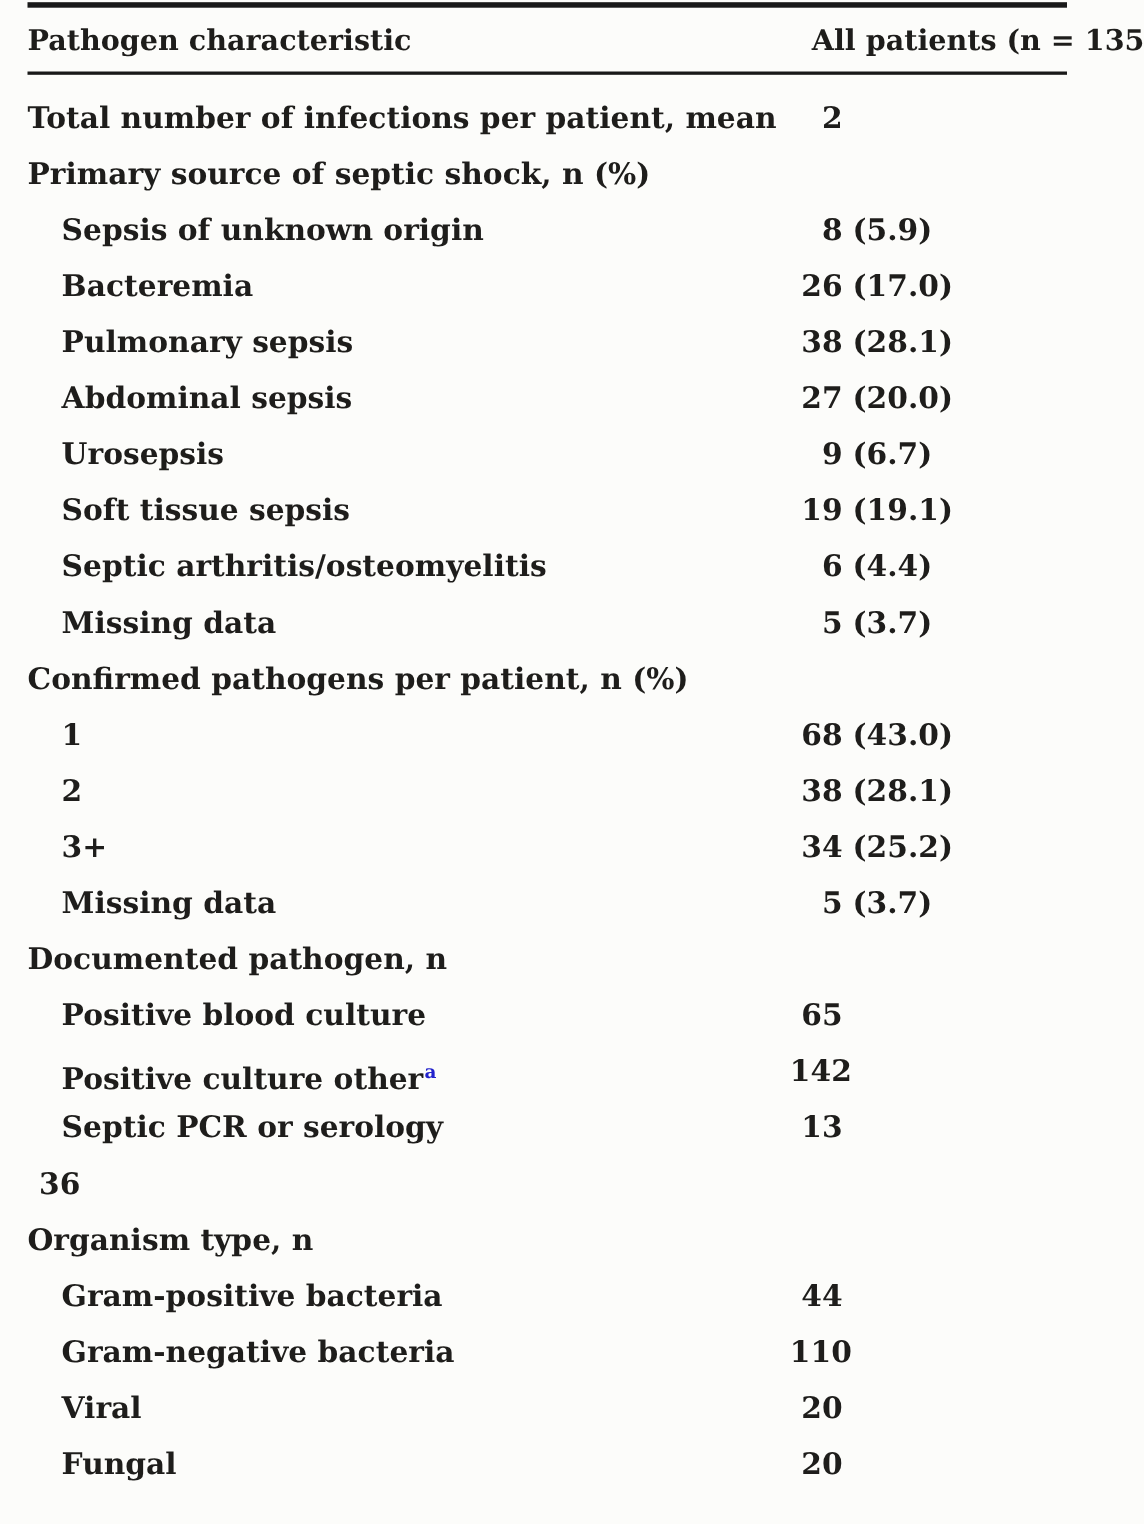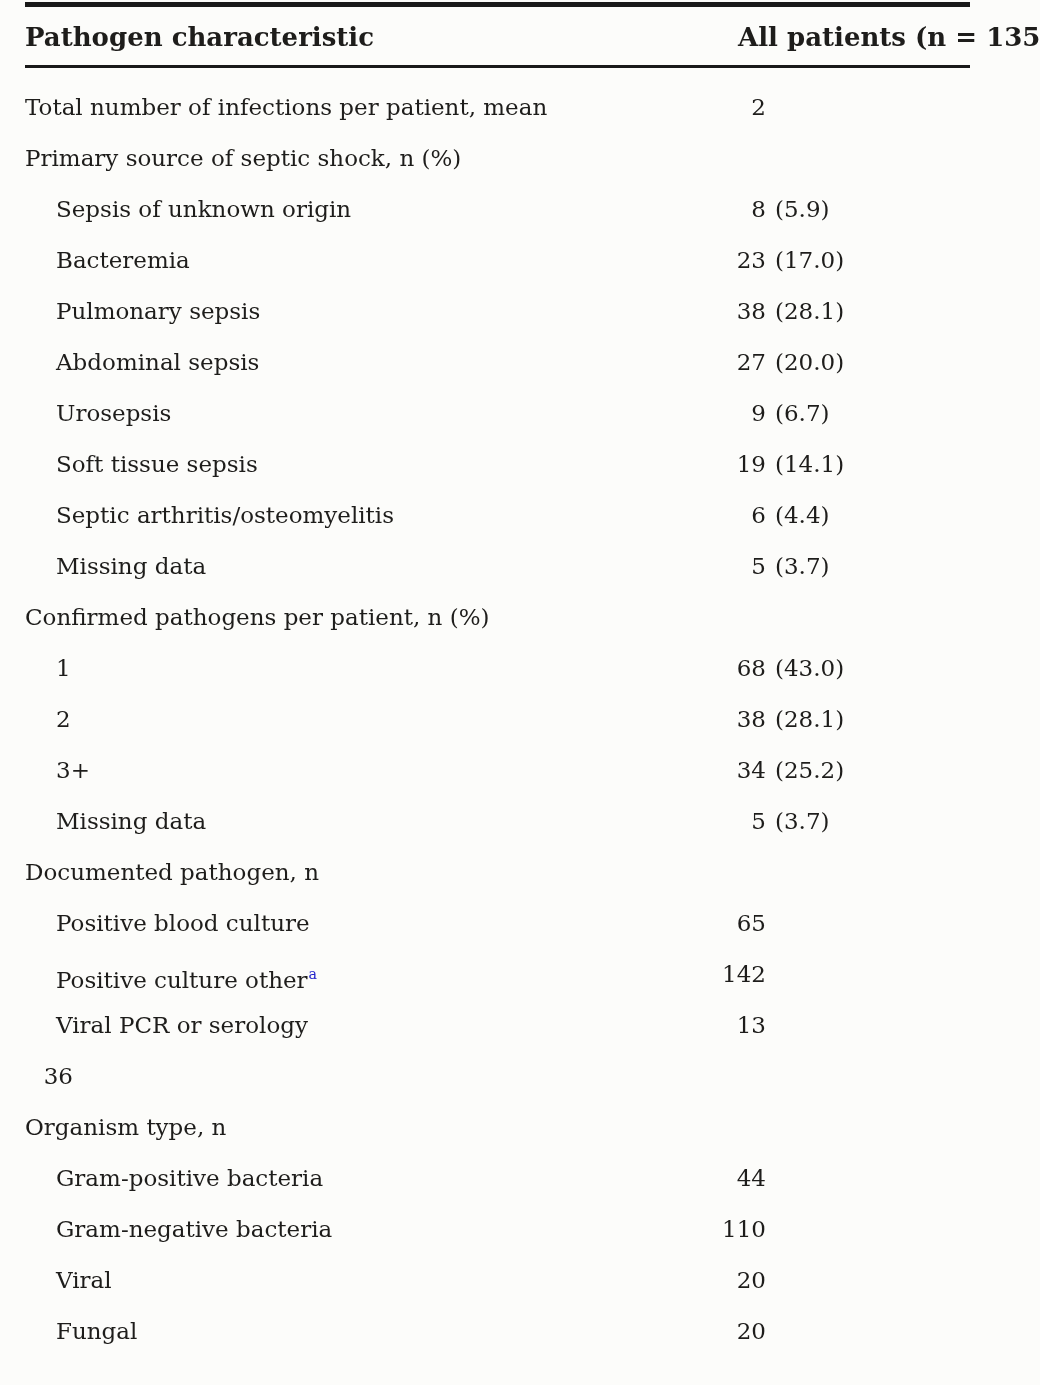--- a/index.html
+++ b/index.html
@@ -43,22 +43,23 @@
     border-top:3px solid var(--rule);
     width:100%;
   }
   .rows{
     padding-top:14px;
   }
   .row{
     display:flex;
     height:51px;
     line-height:51px;
-    font-size:23px;
+    font-size:27px;
     white-space:nowrap;
+    font-weight:bold;
   }
   .cell-label{
     width:693px; flex:none;
     overflow:visible;
   }
   .row.indent-1 .cell-label{
     padding-left:31px;
   }
   .cell-value{
     flex:1;
@@ -101,41 +102,41 @@
     <div class="cell-value"><span class="num"></span></div>
   </div>
 
   <div class="row indent-1">
     <div class="cell-label"><span class="lbl">Sepsis of unknown origin</span></div>
     <div class="cell-value"><span class="num">8</span><span class="pct">(5.9)</span></div>
   </div>
 
   <div class="row indent-1">
     <div class="cell-label"><span class="lbl">Bacteremia</span></div>
-    <div class="cell-value"><span class="num">23</span><span class="pct">(17.0)</span></div>
+    <div class="cell-value"><span class="num">26</span><span class="pct">(17.0)</span></div>
   </div>
 
   <div class="row indent-1">
     <div class="cell-label"><span class="lbl">Pulmonary sepsis</span></div>
     <div class="cell-value"><span class="num">38</span><span class="pct">(28.1)</span></div>
   </div>
 
   <div class="row indent-1">
     <div class="cell-label"><span class="lbl">Abdominal sepsis</span></div>
     <div class="cell-value"><span class="num">27</span><span class="pct">(20.0)</span></div>
   </div>
 
   <div class="row indent-1">
     <div class="cell-label"><span class="lbl">Urosepsis</span></div>
     <div class="cell-value"><span class="num">9</span><span class="pct">(6.7)</span></div>
   </div>
 
   <div class="row indent-1">
     <div class="cell-label"><span class="lbl">Soft tissue sepsis</span></div>
-    <div class="cell-value"><span class="num">19</span><span class="pct">(14.1)</span></div>
+    <div class="cell-value"><span class="num">19</span><span class="pct">(19.1)</span></div>
   </div>
 
   <div class="row indent-1">
     <div class="cell-label"><span class="lbl">Septic arthritis/osteomyelitis</span></div>
     <div class="cell-value"><span class="num">6</span><span class="pct">(4.4)</span></div>
   </div>
 
   <div class="row indent-1">
     <div class="cell-label"><span class="lbl">Missing data</span></div>
     <div class="cell-value"><span class="num">5</span><span class="pct">(3.7)</span></div>
@@ -175,21 +176,21 @@
     <div class="cell-label"><span class="lbl">Positive blood culture</span></div>
     <div class="cell-value"><span class="num">65</span></div>
   </div>
 
   <div class="row indent-1">
     <div class="cell-label"><span class="lbl">Positive culture other</span><sup class="fnote">a</sup></div>
     <div class="cell-value"><span class="num">142</span></div>
   </div>
 
   <div class="row indent-1">
-    <div class="cell-label"><span class="lbl">Viral PCR or serology</span></div>
+    <div class="cell-label"><span class="lbl">Septic PCR or serology</span></div>
     <div class="cell-value"><span class="num">13</span></div>
   </div>
 
   <div class="row indent-1">
     <div class="cell-value"><span class="num">36</span></div>
   </div>
 
   <div class="row">
     <div class="cell-label"><span class="lbl">Organism type, n</span></div>
     <div class="cell-value"><span class="num"></span></div>

